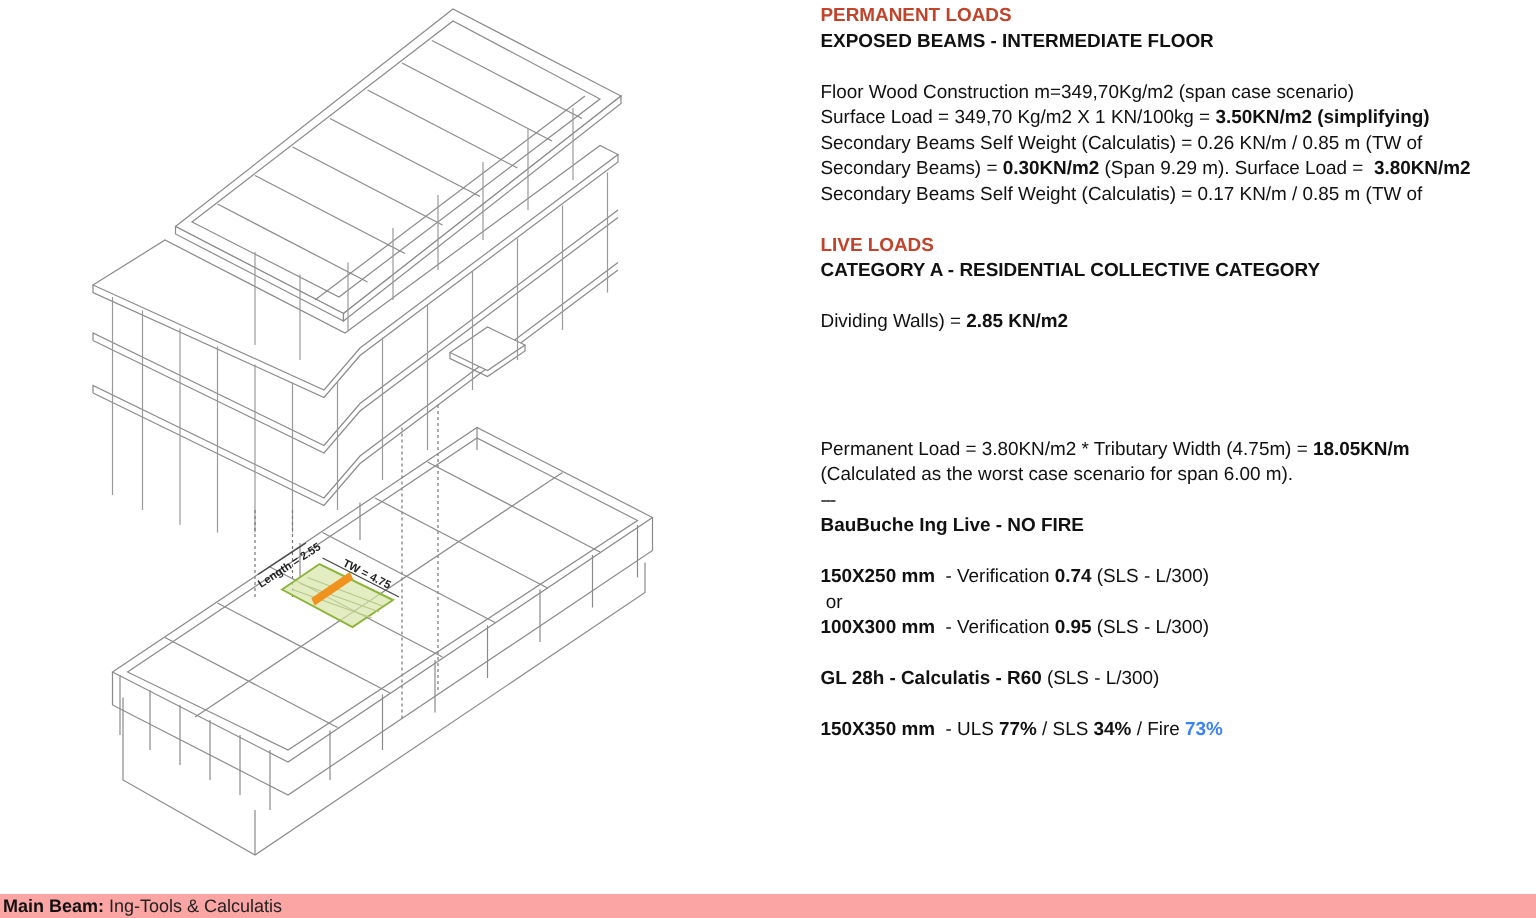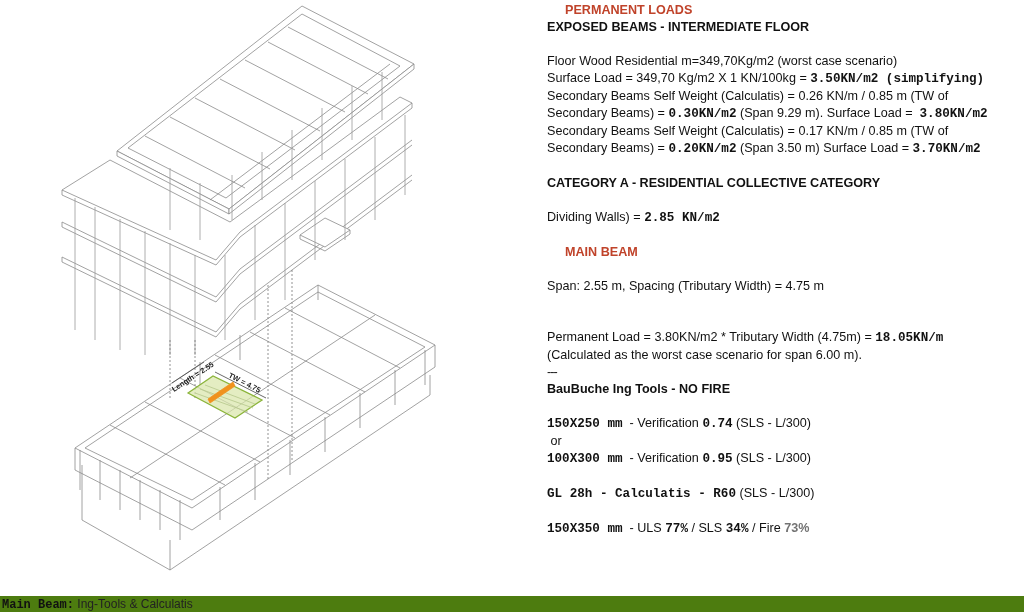--- a/index.html
+++ b/index.html
@@ -1,26 +1,26 @@
 <!DOCTYPE html>
 <html><head>
 <meta charset="utf-8">
 <style>
   html, body { margin:0; padding:0; }
   body { width:1024px; height:612px; position:relative; background:#ffffff; overflow:hidden;
          font-family:"Liberation Sans", sans-serif; color:#111; }
   #drawing { position:absolute; left:0; top:0; width:540px; height:596px; }
   #text-panel { position:absolute; left:547px; top:2px; width:475px; font-size:12.6px; line-height:17px; }
-  .red { color:#c0432a; font-weight:bold;margin-left:18px; }
+  .red { color:#c0432a; font-weight:bold; }
   .hd { font-weight:bold; }
   .gap { height:17px; }
-  b { font-weight:bold;font-family:Liberation Mono, monospace; }
-  .green { color:#737373; font-weight:bold; }
+  b { font-weight:bold; }
+  .green { color:#3b82f6; font-weight:bold; }
   .dash { letter-spacing:-1px; }
-  #caption-bar { position:absolute; left:0; top:596px; width:1024px; height:16px; background:#4d7c0f;
+  #caption-bar { position:absolute; left:0; top:596px; width:1024px; height:16px; background:#fca5a5;
                  font-size:12px; line-height:16px; padding-left:2px; box-sizing:border-box; color:#222; }
   #caption-bar b { color:#111; }
   svg line, svg path, svg polyline, svg polygon { vector-effect:non-scaling-stroke; }
 </style>
 </head>
 <body>
 
 <div id="drawing">
   <svg width="540" height="596" viewBox="0 0 540 596">
     <g fill="none" stroke="#8a8a8a" stroke-width="0.8">
@@ -131,43 +131,41 @@
     </g>
     <text x="174" y="392" font-family="Liberation Sans, sans-serif" font-size="7.5" font-weight="bold" fill="#222" transform="rotate(-33 174 392)">Length = 2.55</text>
     <text x="228" y="377" font-family="Liberation Sans, sans-serif" font-size="7.5" font-weight="bold" fill="#222" transform="rotate(27 228 377)">TW = 4.75</text>
   </svg>
 </div>
 
 <div id="text-panel">
   <div class="red">PERMANENT LOADS</div>
   <div class="hd">EXPOSED BEAMS - INTERMEDIATE FLOOR</div>
   <div class="gap"></div>
-  <div>Floor Wood Residential m=349,70Kg/m2 (worst case scenario)</div>
+  <div>Floor Wood Construction m=349,70Kg/m2 (span case scenario)</div>
   <div><span>Surface Load = 349,70 Kg/m2 X 1 KN/100kg = </span><b>3.50KN/m2 (simplifying)</b></div>
   <div>Secondary Beams Self Weight (Calculatis) = 0.26 KN/m / 0.85 m (TW of</div>
   <div><span>Secondary Beams) = </span><b>0.30KN/m2</b><span style="white-space:pre"> (Span 9.29 m). Surface Load =  </span><b>3.80KN/m2</b></div>
   <div>Secondary Beams Self Weight (Calculatis) = 0.17 KN/m / 0.85 m (TW of</div>
-  <div><span>Secondary Beams) = </span><b>0.20KN/m2</b><span style="white-space:pre"> (Span 3.50 m) Surface Load = </span><b>3.70KN/m2</b></div>
   <div class="gap"></div>
 
+  <div class="red">LIVE LOADS</div>
   <div class="hd">CATEGORY A - RESIDENTIAL COLLECTIVE CATEGORY</div>
   <div class="gap"></div>
   <div><span>Dividing Walls) = </span><b>2.85 KN/m2</b></div>
   <div class="gap"></div>
 
-  <div class="red">MAIN BEAM</div>
   <div class="gap"></div>
-  <div>Span: 2.55 m, Spacing (Tributary Width) = 4.75 m</div>
   <div class="gap"></div>
 
   <div class="gap"></div>
   <div><span>Permanent Load = 3.80KN/m2 * Tributary Width (4.75m) = </span><b>18.05KN/m</b></div>
   <div>(Calculated as the worst case scenario for span 6.00 m).</div>
   <div class="dash">---</div>
-  <div class="hd">BauBuche Ing Tools - NO FIRE</div>
+  <div class="hd">BauBuche Ing Live - NO FIRE</div>
   <div class="gap"></div>
   <div><b>150X250 mm</b><span style="white-space:pre">  - Verification </span><b>0.74</b><span> (SLS - L/300)</span></div>
   <div style="white-space:pre"> or</div>
   <div><b>100X300 mm</b><span style="white-space:pre">  - Verification </span><b>0.95</b><span> (SLS - L/300)</span></div>
   <div class="gap"></div>
   <div><b>GL 28h - Calculatis - R60</b><span> (SLS - L/300)</span></div>
   <div class="gap"></div>
   <div><b>150X350 mm</b><span style="white-space:pre">  - ULS </span><b>77%</b><span style="white-space:pre"> / SLS </span><b>34%</b><span style="white-space:pre"> / Fire </span><span class="green">73%</span></div>
 </div>
 

